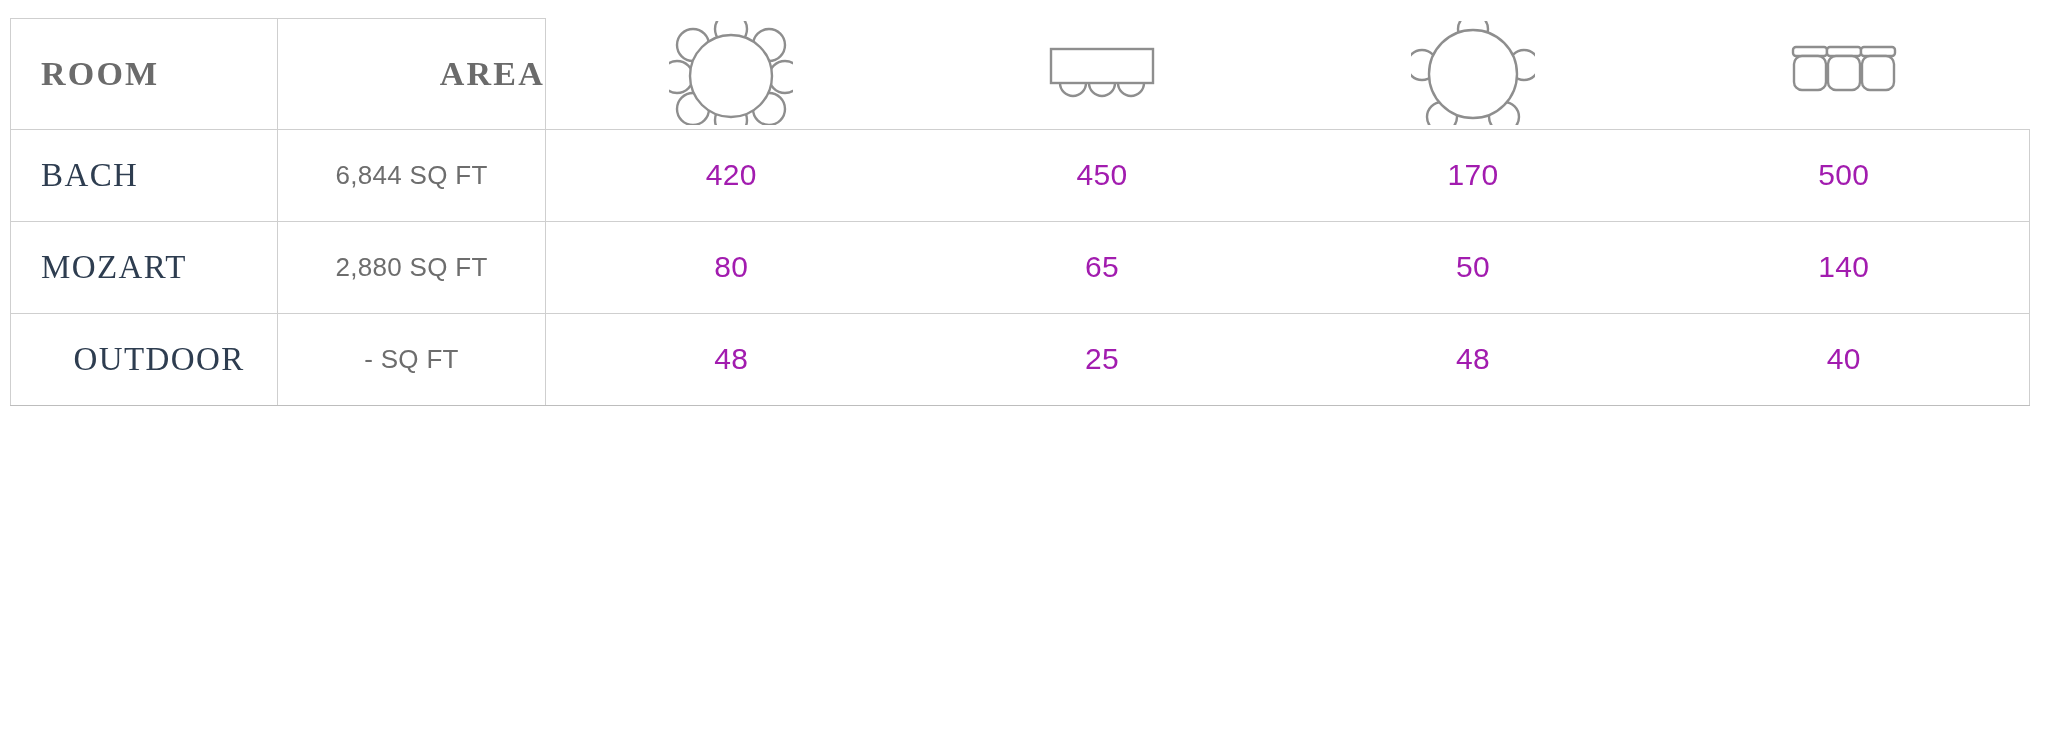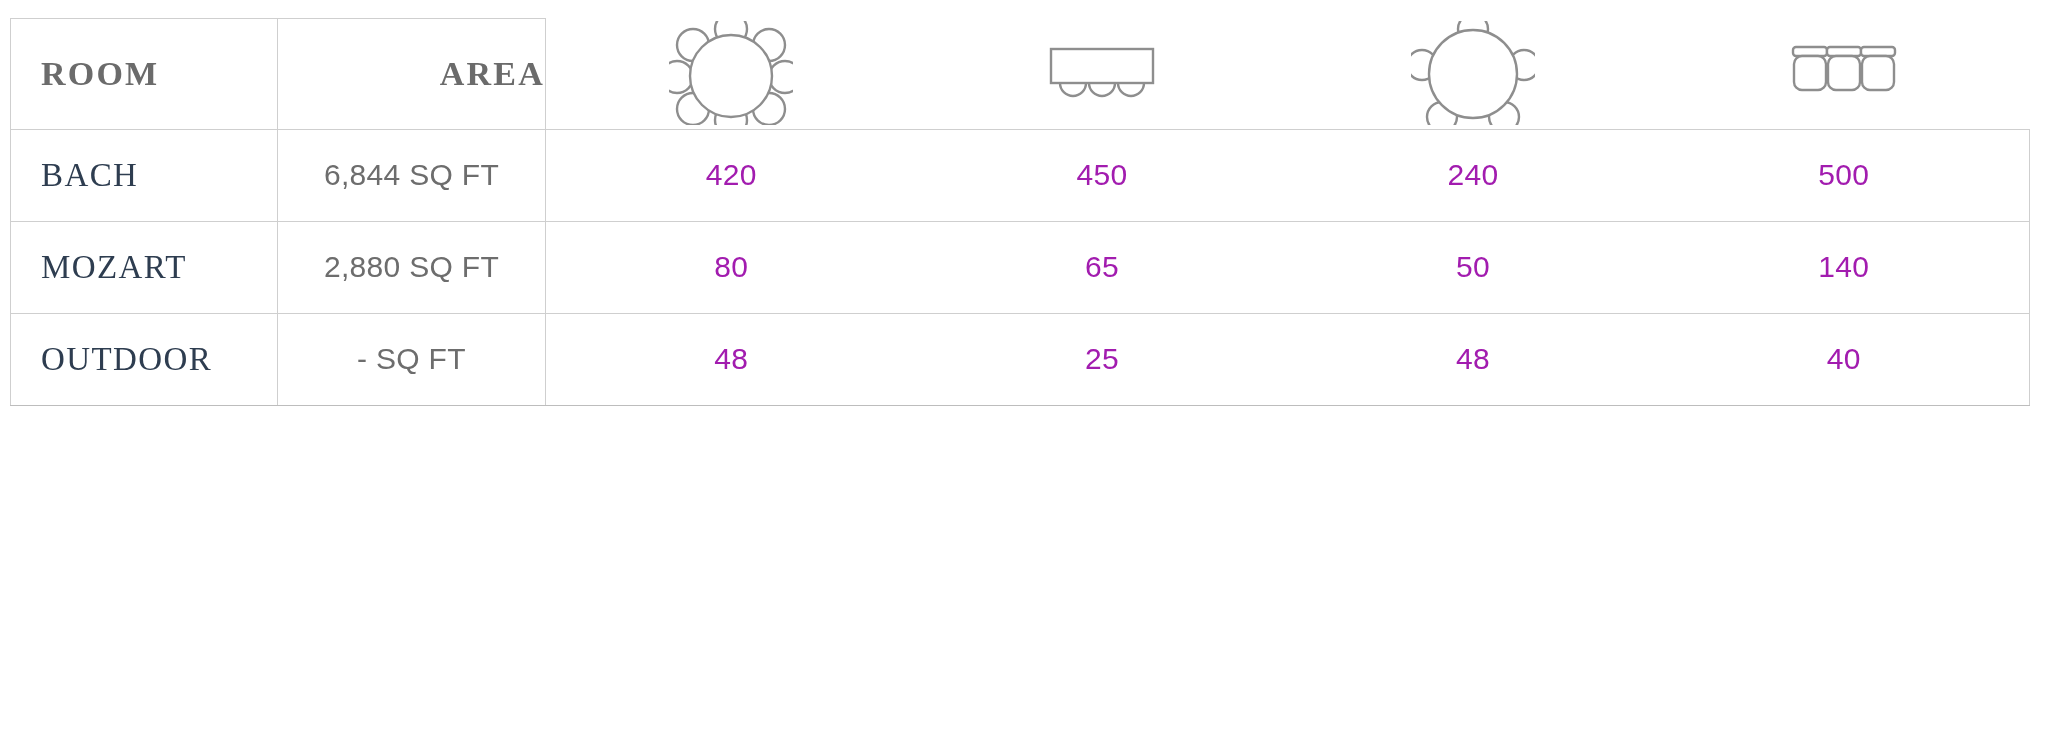--- a/index.html
+++ b/index.html
@@ -77,37 +77,38 @@
 
   
   tbody td {
     height: 91px;
     padding: 0;
     border-top: 1px solid #cfcfcf;
     vertical-align: middle;
   }
   tbody tr:last-child td {
     border-bottom: 1px solid #bdbdbd;
+    text-align: center;
   }
 
   td.cell-room {
     border-left: 1px solid #cfcfcf;
     border-right: 1px solid #cfcfcf;
     font-family: "Liberation Serif", serif;
     font-weight: normal;
     font-size: 33px;
     letter-spacing: 1.4px;
     color: #2e3d50;
     text-align: left;
     padding-left: 30px;
   }
   td.cell-area {
     border-right: 1px solid #cfcfcf;
     font-family: "Liberation Sans", sans-serif;
-    font-size: 30px;
+    font-size: 26px;
     color: #6d6d6d;
     text-align: center;
     letter-spacing: 0.3px;
   }
   td.cell-num {
     font-family: "Liberation Sans", sans-serif;
     font-size: 30px;
     color: #a21caf;
     text-align: center;
     letter-spacing: 0.3px;
@@ -212,21 +213,21 @@
       </tr>
     </thead>
 
     <tbody>
 
       <tr>
         <td class="cell-room">BACH</td>
         <td class="cell-area">6,844 SQ FT</td>
         <td class="cell-num">420</td>
         <td class="cell-num">450</td>
-        <td class="cell-num">240</td>
+        <td class="cell-num">170</td>
         <td class="cell-num">500</td>
       </tr>
 
 
 
       <tr>
         <td class="cell-room">MOZART</td>
         <td class="cell-area">2,880 SQ FT</td>
         <td class="cell-num">80</td>
         <td class="cell-num">65</td>

